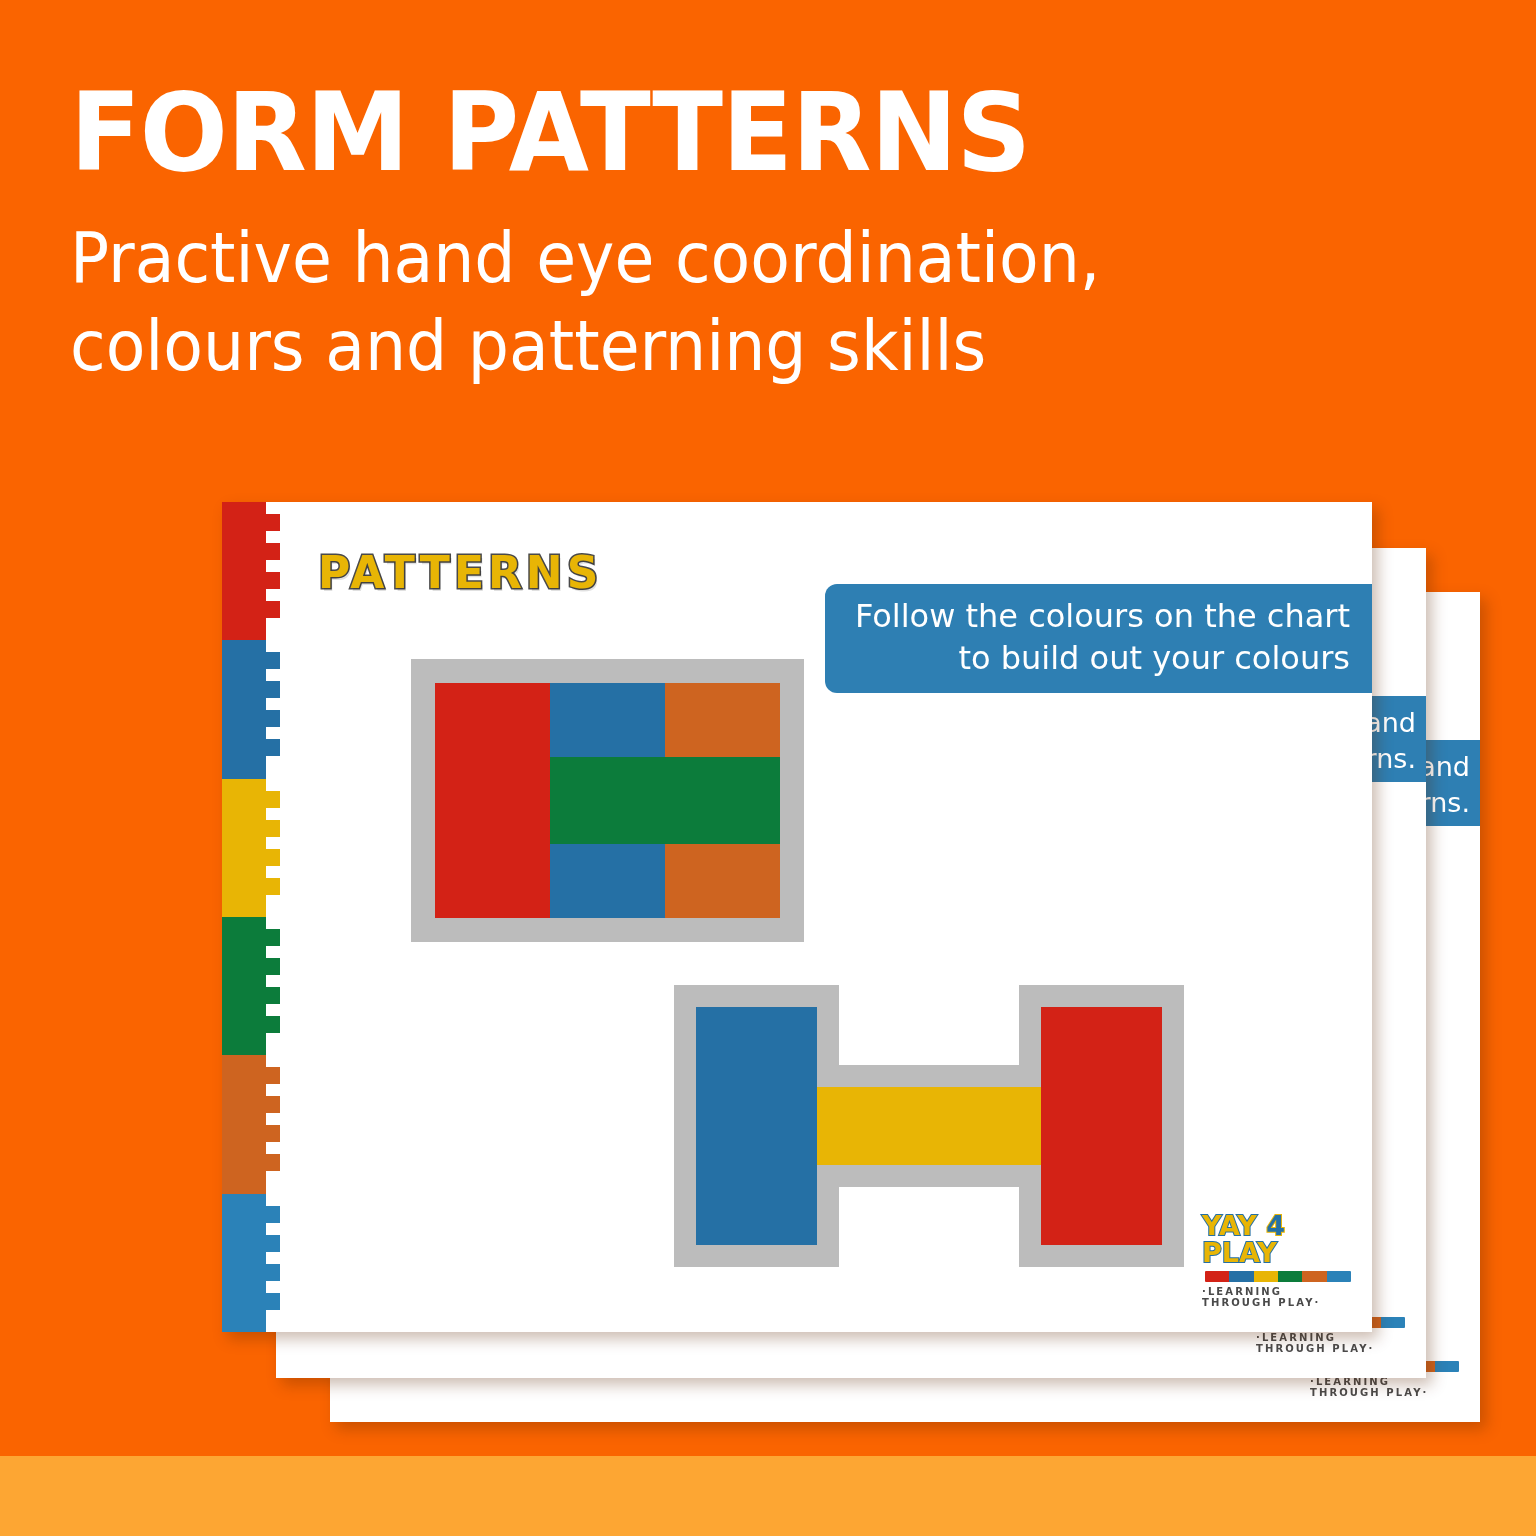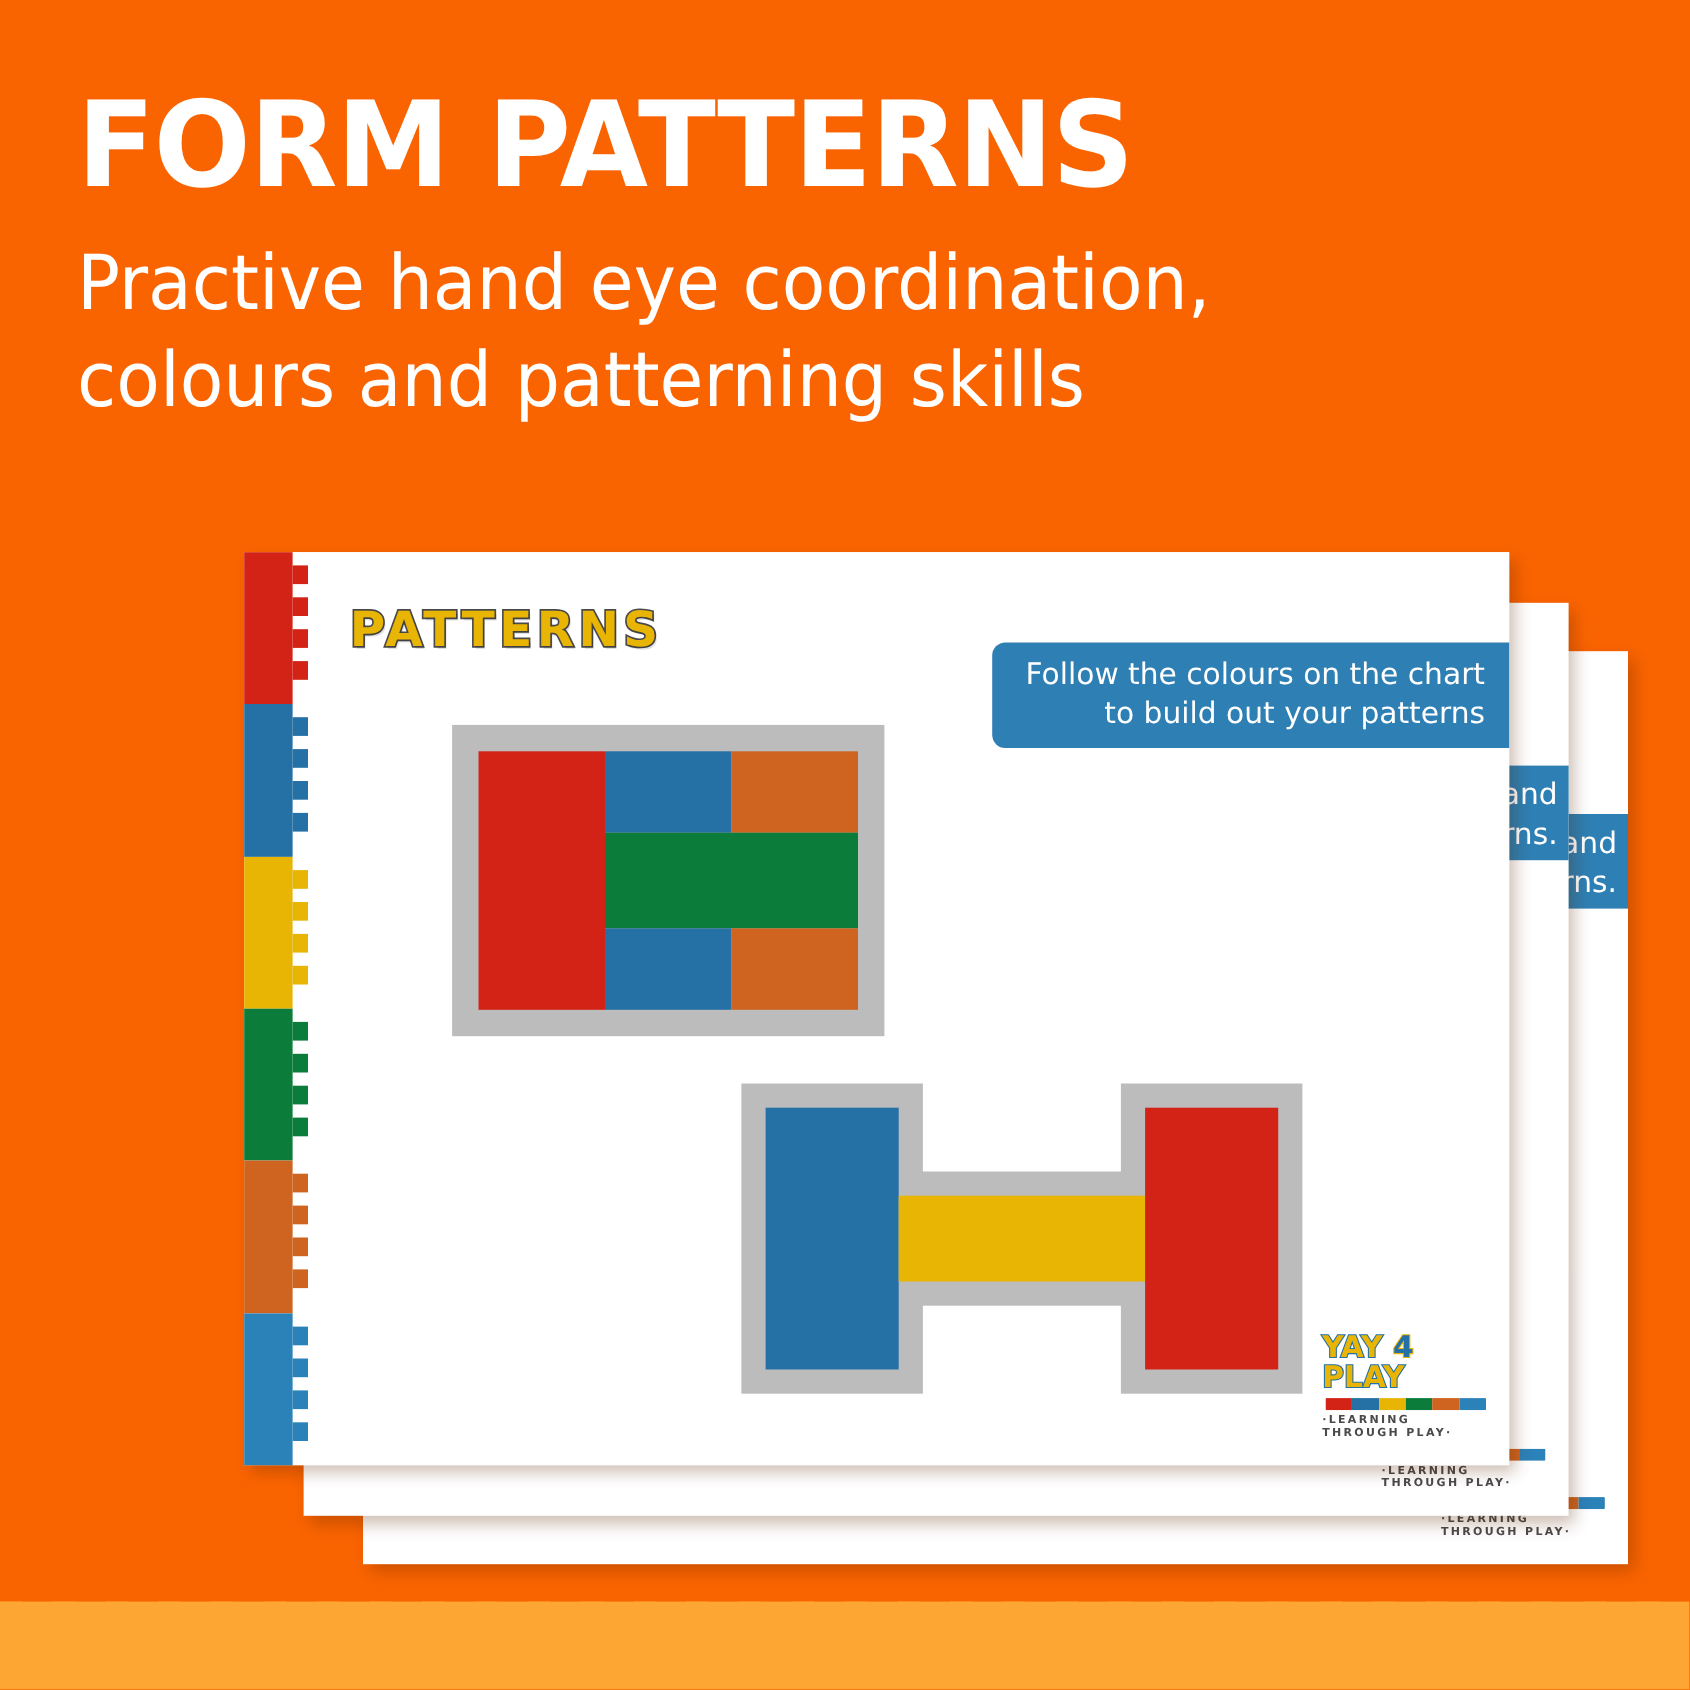--- a/index.html
+++ b/index.html
@@ -104,21 +104,21 @@
     text-shadow: 2px 3px 0 rgba(0,0,0,0.12);
   }
 
   
   #instr-banner {
     position:absolute; right:0; top:82px;
     background:#2E7FB3; color:#ffffff;
     border-radius:12px 0 0 12px;
     padding:12px 22px 14px 30px;
     font-family:"DejaVu Sans", sans-serif;
-    font-size:27px; line-height:1.3;
+    font-size:32px; line-height:1.3;
     text-align:right;
   }
   #instr-line1 { text-align:left; }
   #instr-line2 { text-align:right; }
 
   
   .figure { position:absolute; }
 
   
   #fig1 { left:145px; top:157px; width:393px; height:283px; background:#BCBCBC; }
@@ -205,21 +205,21 @@
 </div>
 
 <div class="card card-1" id="front-card">
 
   <div id="page">
 
     <div id="patterns-title" style="color: rgb(232, 181, 5);">PATTERNS</div>
 
     <div id="instr-banner" style="background: rgb(46, 127, 179);">
       <div id="instr-line1">Follow the colours on the chart</div>
-      <div id="instr-line2">to build out your patterns</div>
+      <div id="instr-line2">to build out your colours</div>
     </div>
 
     <div class="figure" id="fig1">
       <div class="inner">
         <div class="cell" style="left:0;    top:0;    width:115px; height:235px; background:#D32216;"></div>
         <div class="cell" style="left:115px;top:0;    width:115px; height:74px;  background:#2570A5;"></div>
         <div class="cell" style="left:230px;top:0;    width:115px; height:74px;  background:#CE6420;"></div>
         <div class="cell" style="left:115px;top:74px; width:230px; height:87px;  background:#0C7C3B;"></div>
         <div class="cell" style="left:115px;top:161px;width:115px; height:74px;  background:#2570A5;"></div>
         <div class="cell" style="left:230px;top:161px;width:115px; height:74px;  background:#CE6420;"></div>

